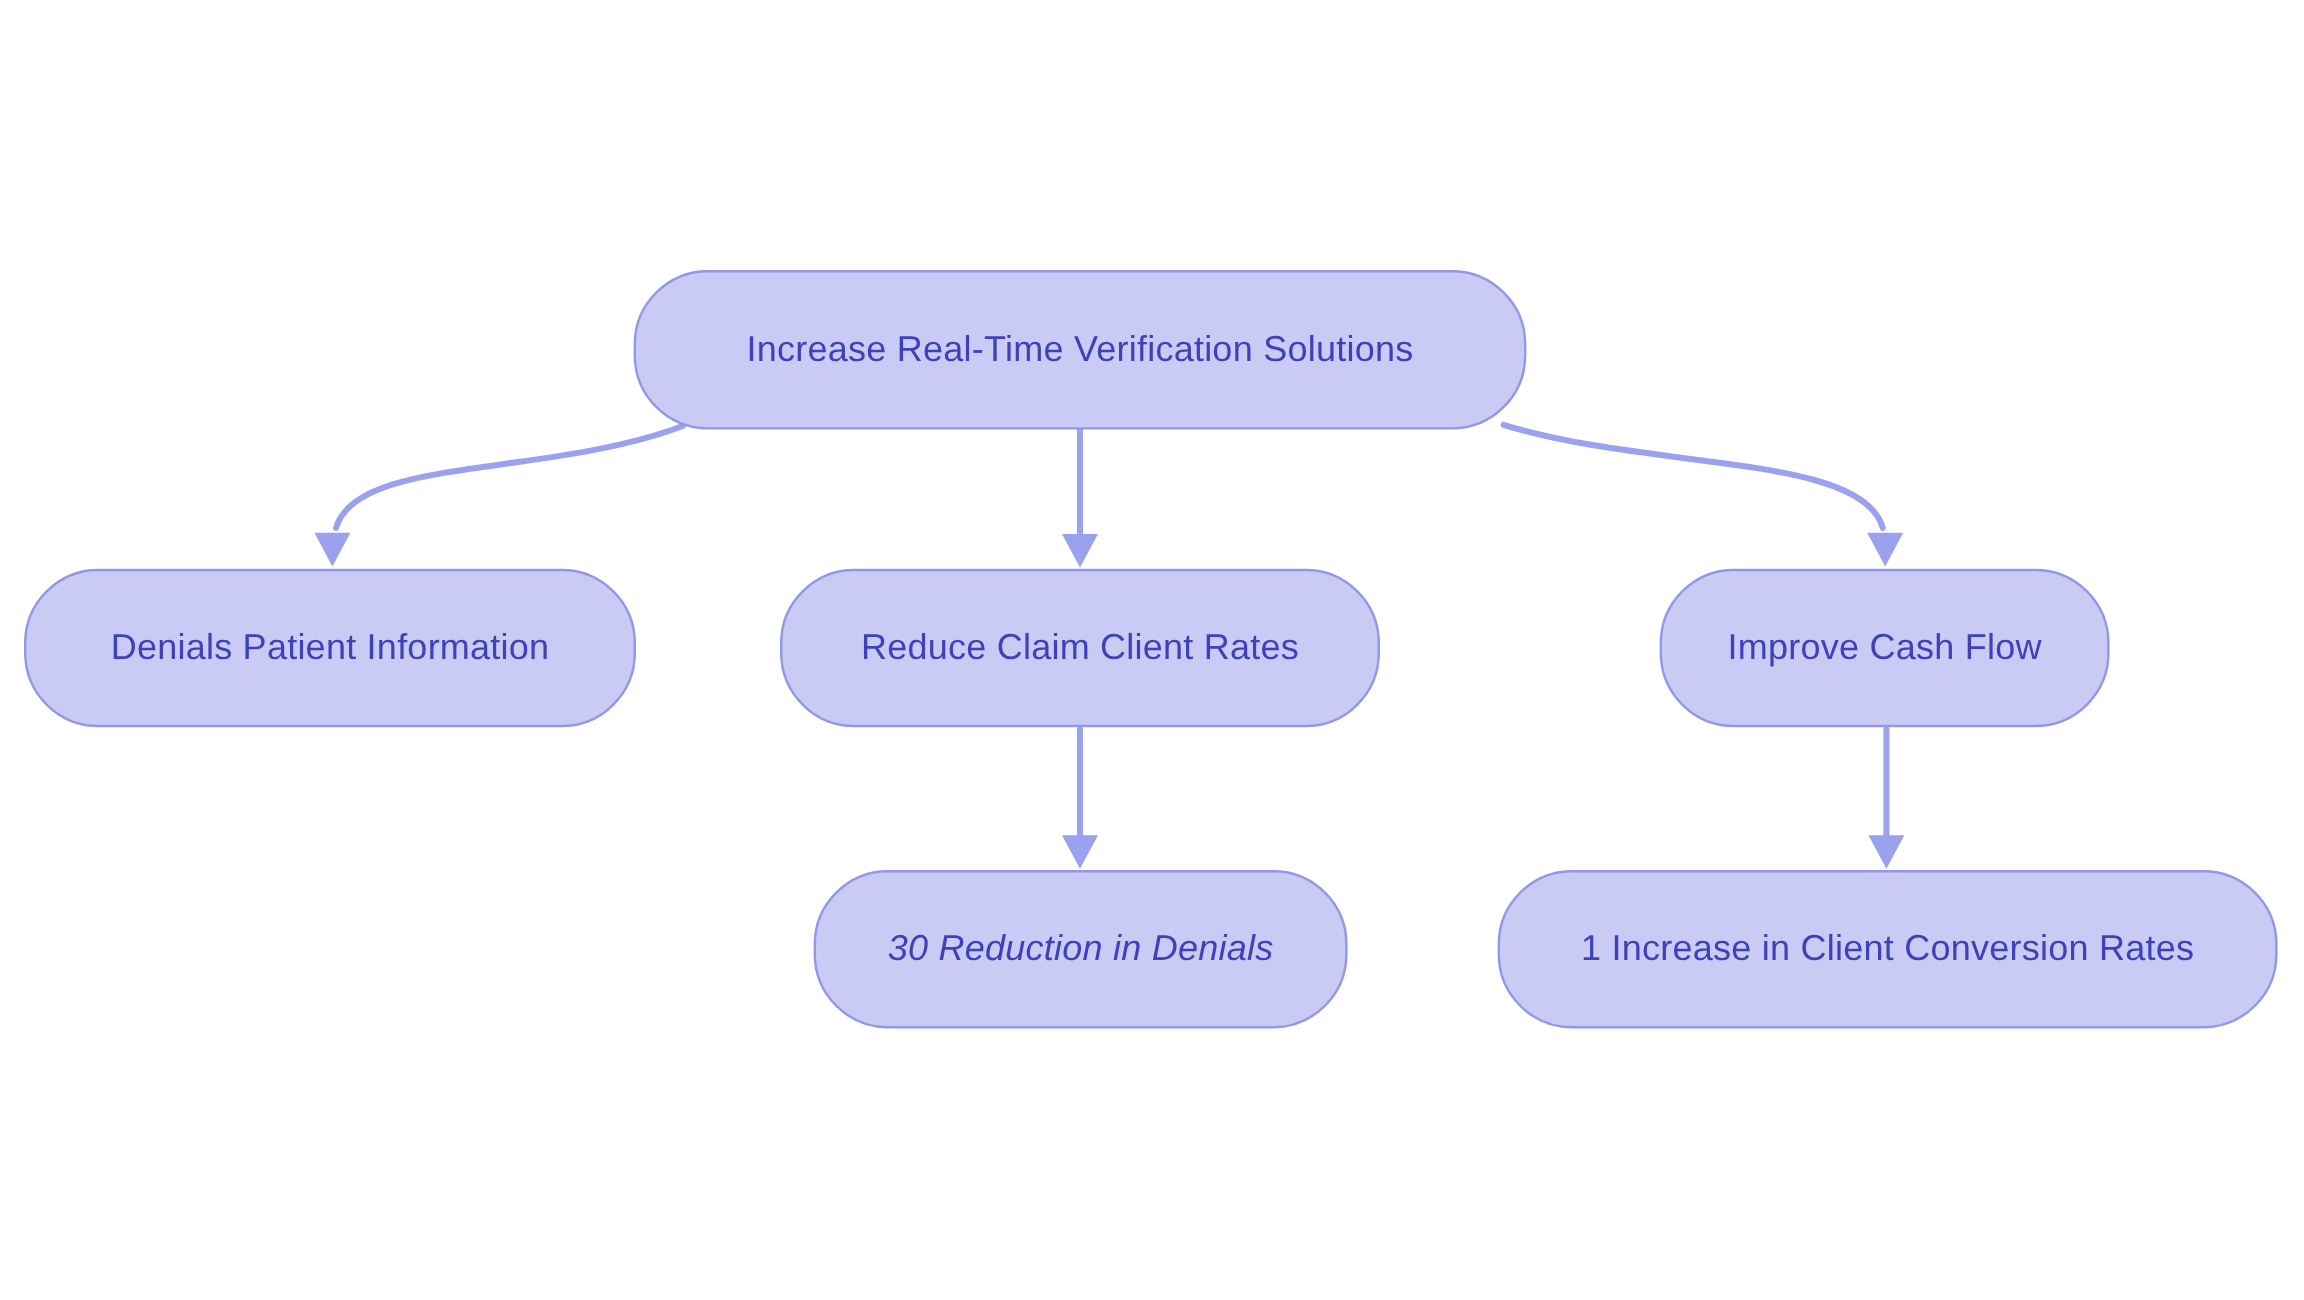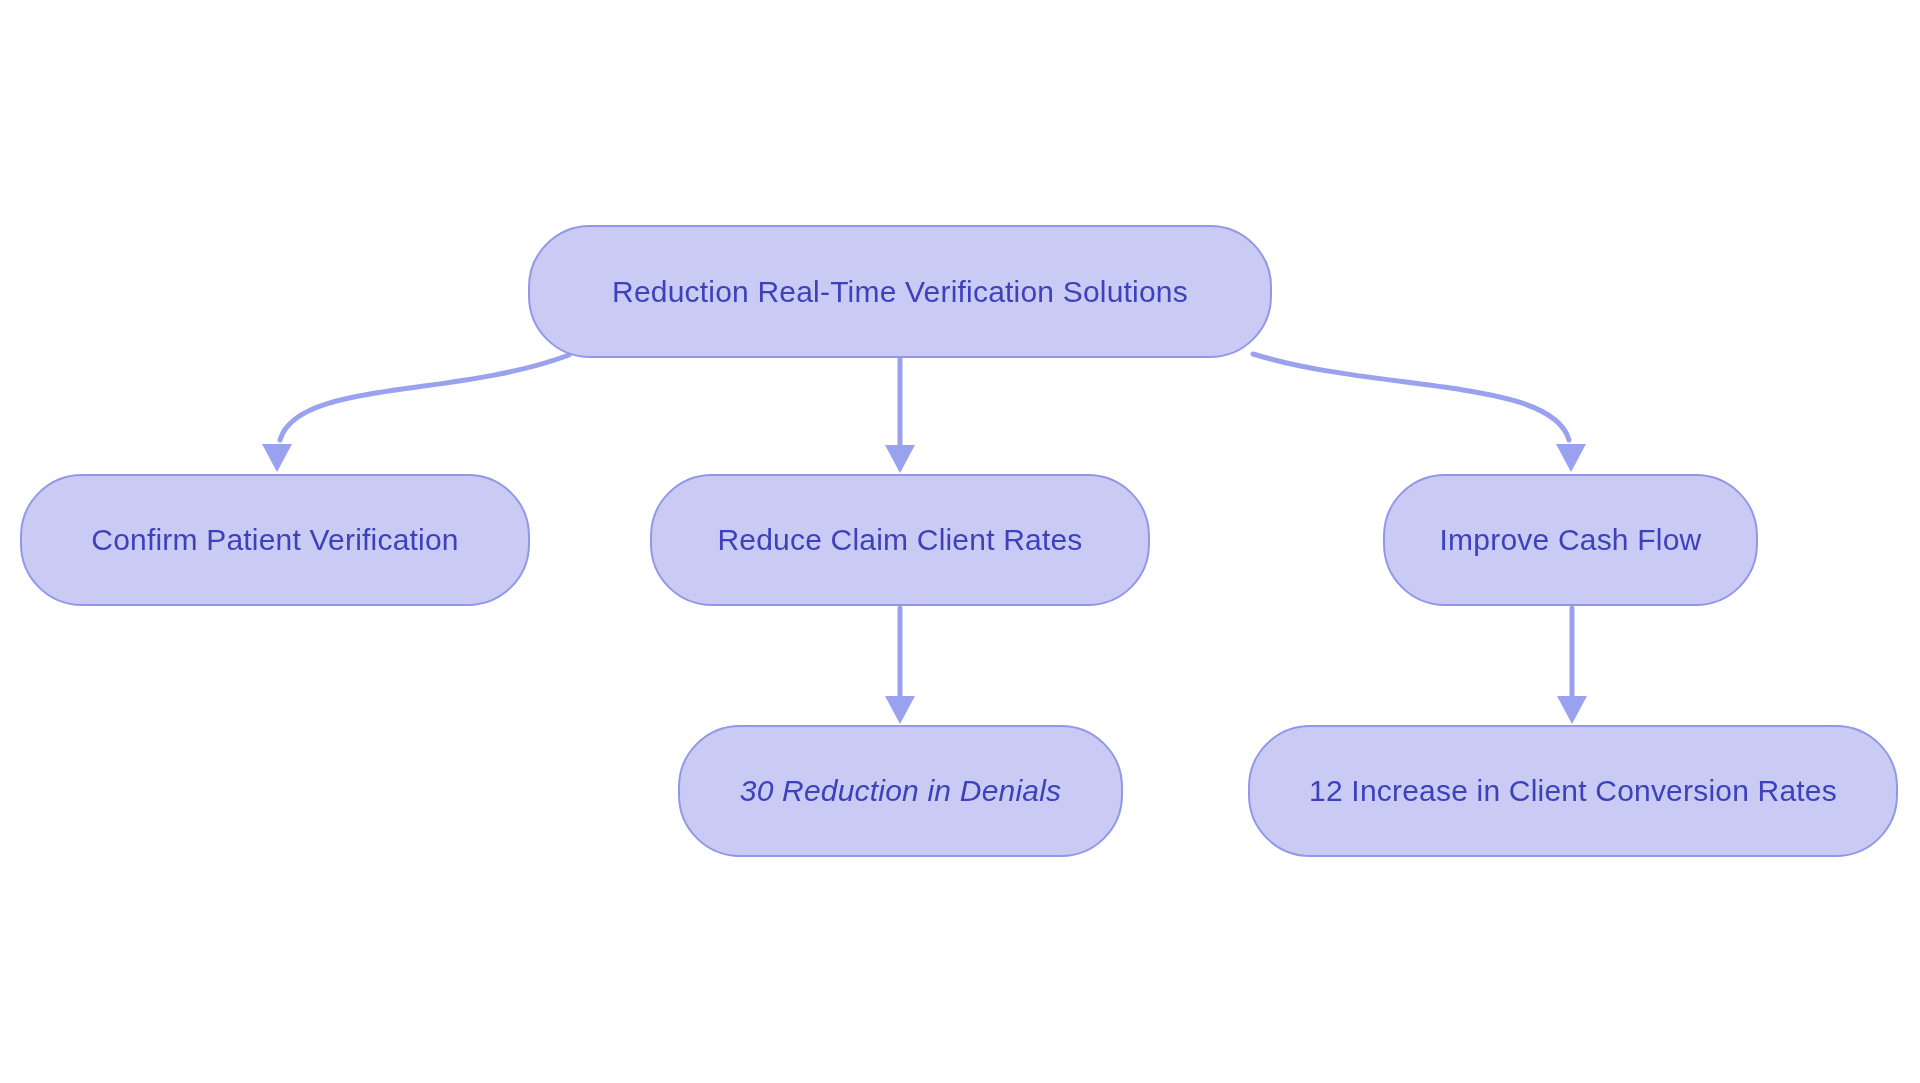--- a/index.html
+++ b/index.html
@@ -79,36 +79,36 @@
       <polygon class="edge-head" points="885,696 915,696 900,724"></polygon>
     </g>
 
     <g>
       <path class="edge-line" d="M 1572 608 L 1572 697"></path>
       <polygon class="edge-head" points="1557,696 1587,696 1572,724"></polygon>
     </g>
   </svg>
 
   <div class="node" id="node-root">
-    <span>Reduction Real-Time Verification Solutions</span>
+    <span>Increase Real-Time Verification Solutions</span>
   </div>
 
   <div class="node" id="node-confirm">
-    <span>Confirm Patient Verification</span>
+    <span>Denials Patient Information</span>
   </div>
 
   <div class="node" id="node-reduce">
     <span>Reduce Claim Client Rates</span>
   </div>
 
   <div class="node" id="node-cashflow">
     <span>Improve Cash Flow</span>
   </div>
 
   <div class="node" id="node-denials">
     <span>30 Reduction in Denials</span>
   </div>
 
   <div class="node" id="node-convert">
-    <span>12 Increase in Client Conversion Rates</span>
+    <span>1 Increase in Client Conversion Rates</span>
   </div>
 
 </div>
 
 </body></html>

